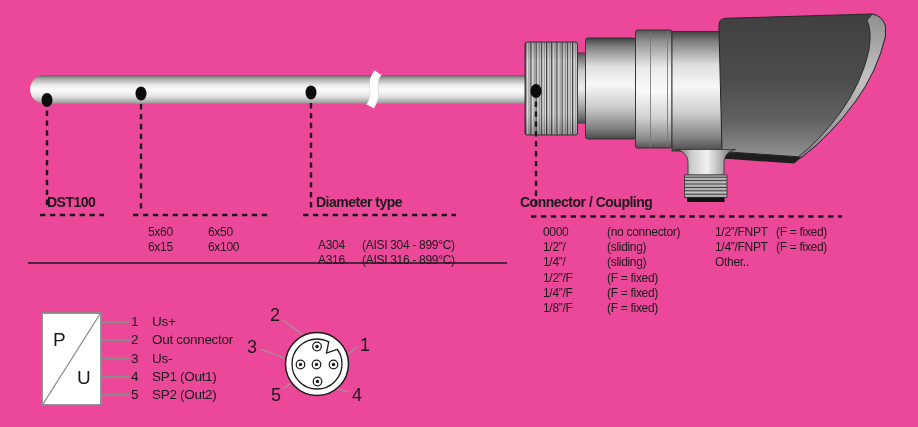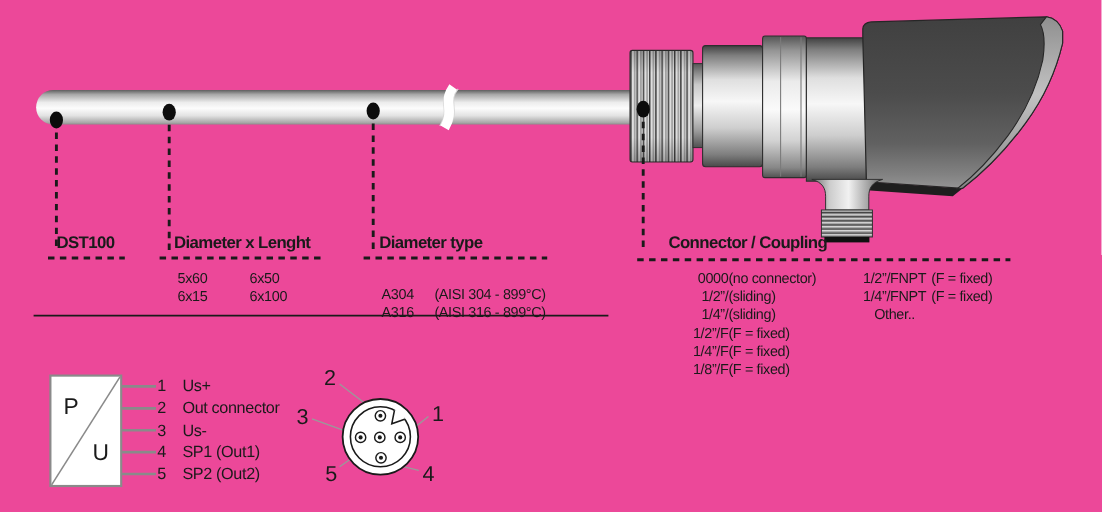--- a/index.html
+++ b/index.html
@@ -6,22 +6,22 @@
   .canvas {
     position:relative; width:918px; height:427px; background:#ec4899;
     font-family:"Liberation Sans", sans-serif; color:#1a1a1a; overflow:hidden;
   }
   .abs { position:absolute; white-space:nowrap; }
   .hdr { font-weight:bold; font-size:14px; letter-spacing:-0.5px; }
   .opt { font-size:12px; letter-spacing:-0.3px; line-height:15.2px; }
   .optrow { display:flex; }
   .code-w60 { display:inline-block; width:60px; }
   .code-w44 { display:inline-block; width:44px; }
-  .code-w64 { display:inline-block; width:64px;text-align:right; }
-  .code-w61 { display:inline-block; width:61px;text-align:center; }
+  .code-w64 { display:inline-block; width:64px; }
+  .code-w61 { display:inline-block; width:61px; }
   .pinlist { font-size:13.5px; letter-spacing:-0.3px; line-height:18.3px; }
   .pinrow { display:flex; }
   .pinnum { display:inline-block; width:21px; }
   .facedigit { font-size:18px; letter-spacing:-0.5px; line-height:1; }
   .blockletter { font-size:19px; letter-spacing:-0.5px; line-height:1; }
   svg { position:absolute; left:0; top:0; }
 </style>
 </head>
 <body>
 
@@ -179,23 +179,22 @@
           <circle cx="333.5" cy="364.5" r="1.7" fill="#1a1a1a"></circle>
         <circle cx="317.5" cy="381.5" r="4.3" fill="#fff" stroke="#1a1a1a" stroke-width="1.2"></circle>
           <circle cx="317.5" cy="381.5" r="1.7" fill="#1a1a1a"></circle>
         <circle cx="316.5" cy="364.5" r="4.3" fill="#fff" stroke="#1a1a1a" stroke-width="1.2"></circle>
           <circle cx="316.5" cy="364.5" r="1.7" fill="#1a1a1a"></circle>
       </g>
     </g>
   </svg>
 
   <div class="abs hdr" style="left:47px; top:194px;">DST100</div>
-  <div class="abs hdr" style="left:145px; top:194px;">Diameter x Lenght</div>
   <div class="abs hdr" style="left:316px; top:194px;">Diameter type</div>
-  <div class="abs hdr" style="left:557px; top:194px;">Connector / Coupling</div>
+  <div class="abs hdr" style="left:520px; top:194px;">Connector / Coupling</div>
 
   <div class="abs opt" style="left:148px; top:225px;">
     <div class="optrow">
       <span class="code-w60">5x60</span>
       <span>6x50</span>
     </div>
     <div class="optrow">
       <span class="code-w60">6x15</span>
       <span>6x100</span>
     </div>

